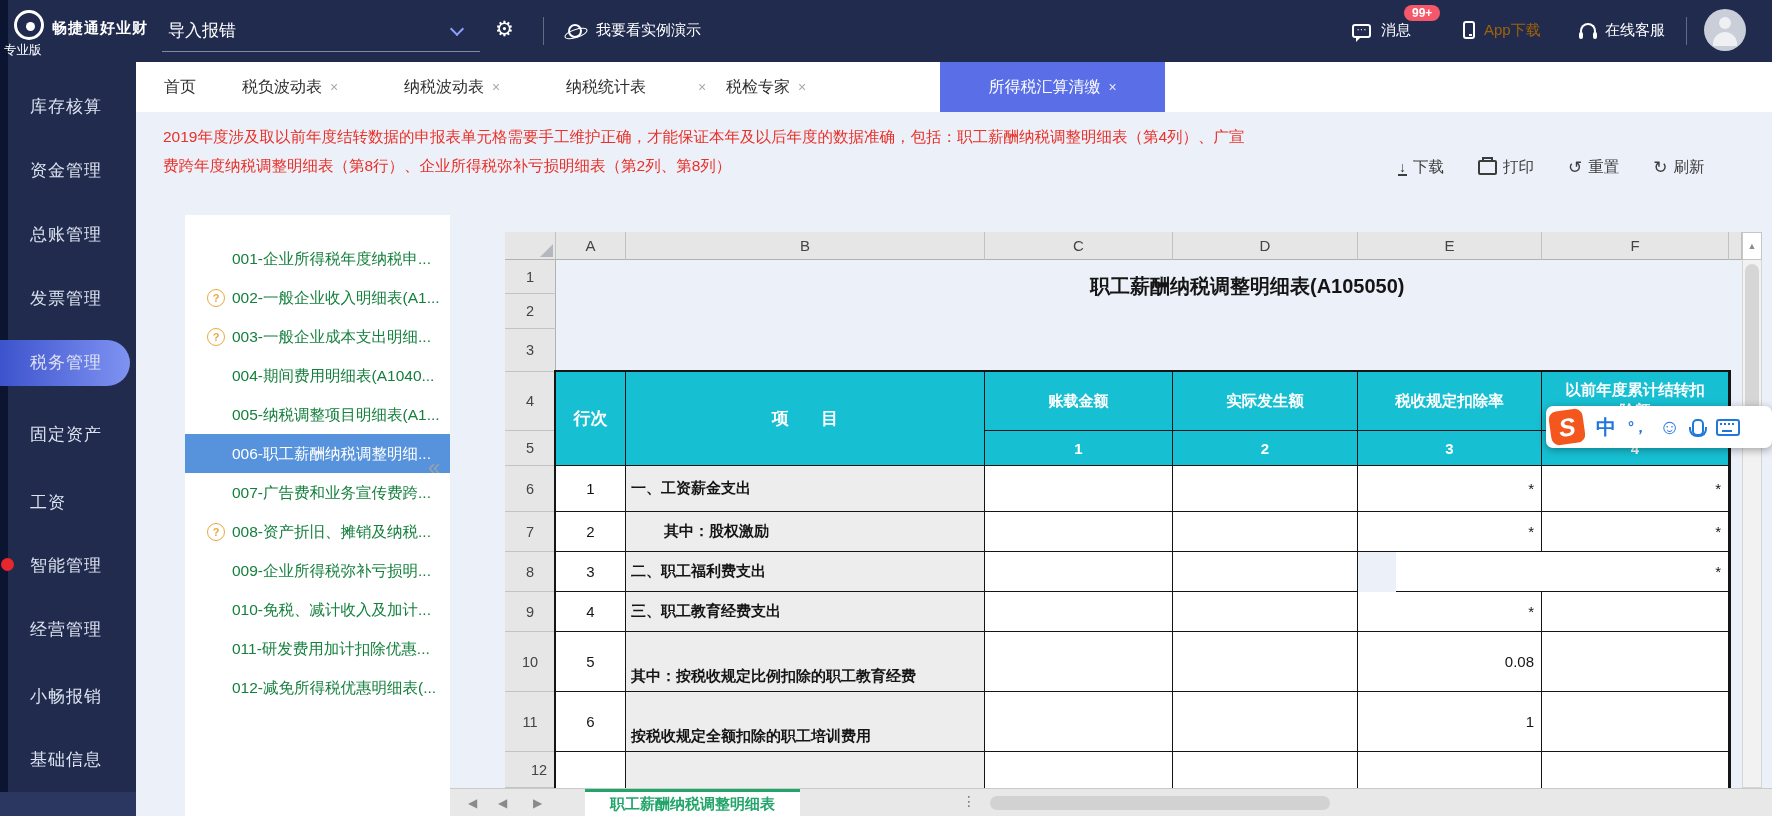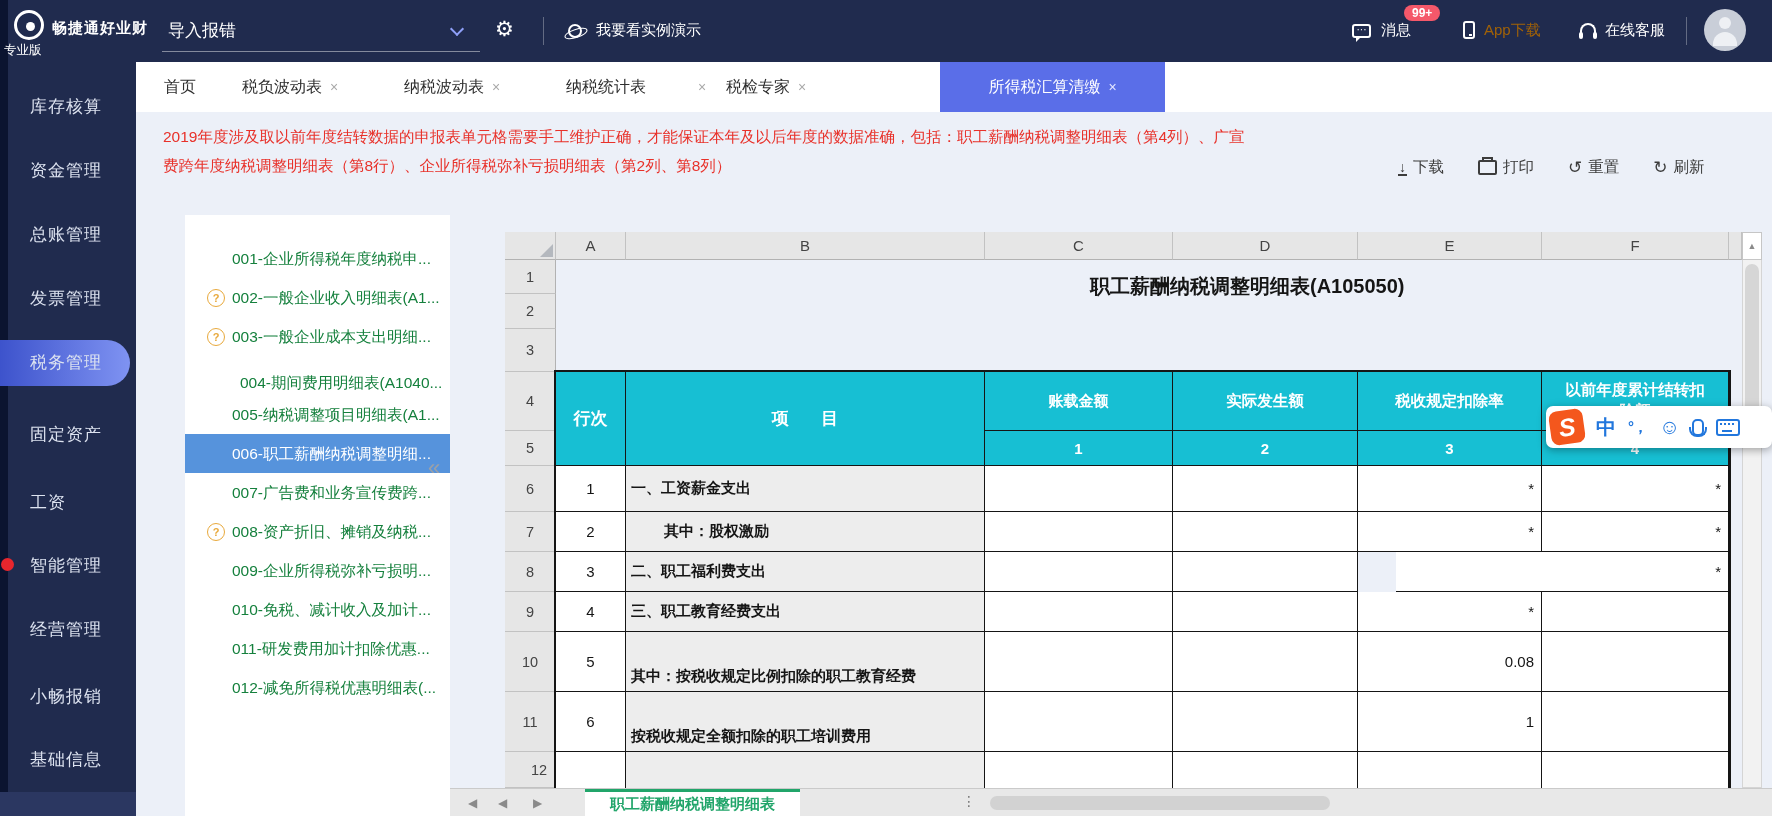--- a/index.html
+++ b/index.html
@@ -166,21 +166,21 @@
       <span>刷新</span>
     </div>
   </div>
 
 <div class="abs" id="report-panel">
     <div class="rp-item" style="top: 24px;">001-企业所得税年度纳税申...</div>
     <div class="rp-item" style="top: 63px;">002-一般企业收入明细表(A1...</div>
     <span class="q-ic" style="top: 74px; position: absolute;">?</span>
     <div class="rp-item" style="top: 102px;">003-一般企业成本支出明细...</div>
     <span class="q-ic" style="top: 113px; position: absolute;">?</span>
-    <div class="rp-item" style="top: 148px; margin-left: 8px;">004-期间费用明细表(A1040...</div>
+    <div class="rp-item" style="top: 141px;">004-期间费用明细表(A1040...</div>
     <div class="rp-item" style="top: 180px;">005-纳税调整项目明细表(A1...</div>
     <div class="rp-item sel" style="top: 219px;">006-职工薪酬纳税调整明细...</div>
     <div class="rp-item" style="top: 258px;">007-广告费和业务宣传费跨...</div>
     <div class="rp-item" style="top: 297px;">008-资产折旧、摊销及纳税...</div>
     <span class="q-ic" style="top: 308px; position: absolute;">?</span>
     <div class="rp-item" style="top: 336px;">009-企业所得税弥补亏损明...</div>
     <div class="rp-item" style="top: 375px;">010-免税、减计收入及加计...</div>
     <div class="rp-item" style="top: 414px;">011-研发费用加计扣除优惠...</div>
     <div class="rp-item" style="top: 453px;">012-减免所得税优惠明细表(...</div>
   </div>

